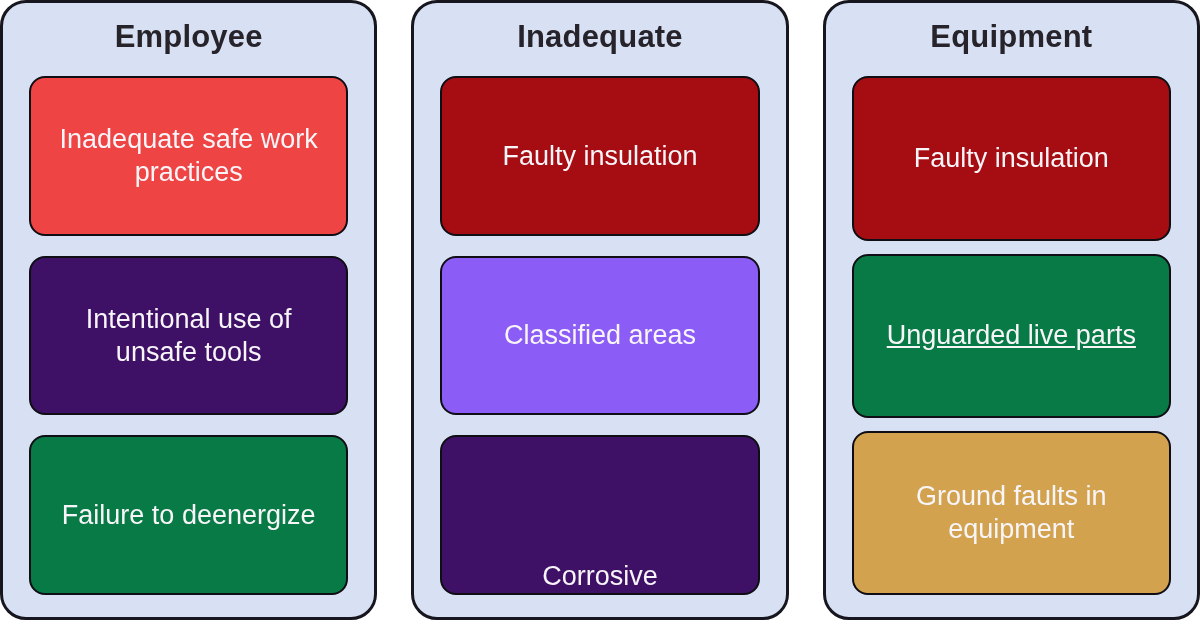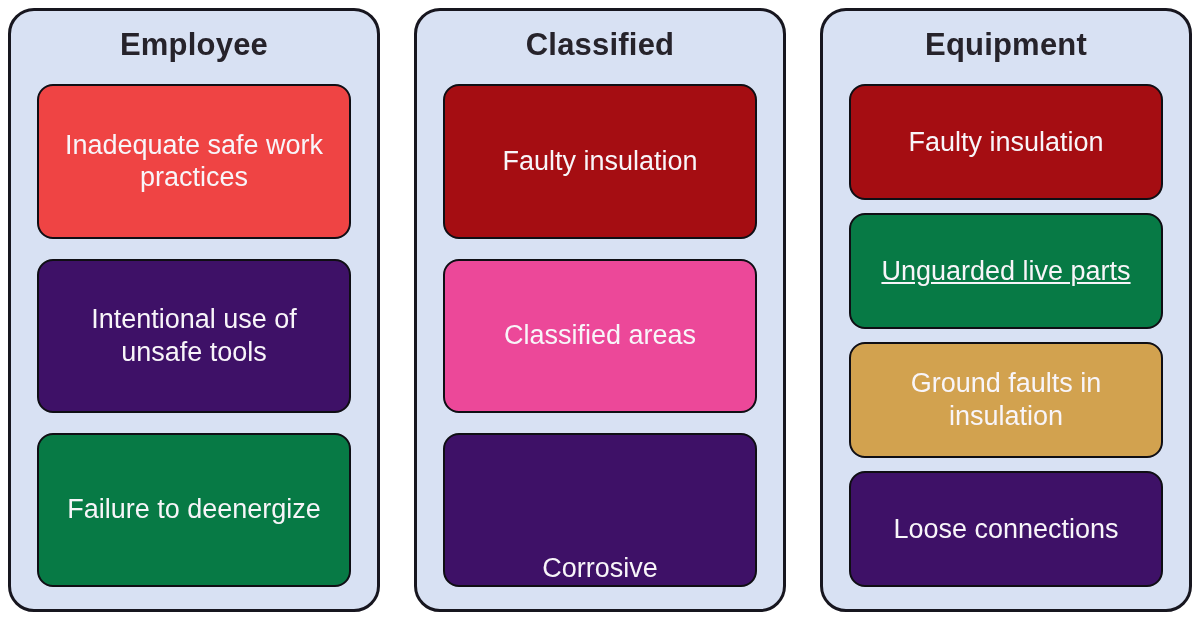--- a/index.html
+++ b/index.html
@@ -7,21 +7,21 @@
     padding: 0;
     background: #ffffff;
     font-family: "Liberation Sans", sans-serif;
   }
   .stage {
     position: relative;
     width: 1200px;
     height: 620px;
     background: #ffffff;
     box-sizing: border-box;
-    padding: 8px;
+    padding: 0;
     display: flex;
     gap: 34px;
   }
   .panel {
     flex: 1 1 0;
     background: #d8e1f3;
     border: 3px solid #17161f;
     border-radius: 26px;
     box-sizing: border-box;
     display: flex;
@@ -77,45 +77,42 @@
       <div class="cause-box" style="background: rgb(62, 17, 103);">
         <span>Intentional use of unsafe tools</span>
       </div>
       <div class="cause-box" style="background: rgb(7, 122, 69);">
         <span>Failure to deenergize</span>
       </div>
     </div>
   </div>
 
   <div class="panel">
-    <div class="panel-title">Classified</div>
+    <div class="panel-title">Inadequate</div>
     <div class="boxes gap-lg">
       <div class="cause-box" style="background: rgb(165, 13, 18);">
         <span>Faulty insulation</span>
       </div>
-      <div class="cause-box" style="background: #ec4899;">
+      <div class="cause-box" style="background: #8b5cf6;">
         <span>Classified areas</span>
       </div>
       <div class="cause-box" style="background: rgb(62, 17, 103); align-items: flex-end;">
         <span>Corrosive</span>
       </div>
     </div>
   </div>
 
   <div class="panel">
     <div class="panel-title">Equipment</div>
     <div class="boxes gap-sm">
       <div class="cause-box" style="background: rgb(165, 13, 18);">
         <span>Faulty insulation</span>
       </div>
       <div class="cause-box" style="background: rgb(7, 122, 69); text-decoration: underline;">
         <span>Unguarded live parts</span>
       </div>
       <div class="cause-box" style="background: rgb(210, 162, 79);">
-        <span>Ground faults in insulation</span>
-      </div>
-      <div class="cause-box" style="background: rgb(62, 17, 103);">
-        <span>Loose connections</span>
+        <span>Ground faults in equipment</span>
       </div>
     </div>
   </div>
 
 </div>
 
 </body></html>

